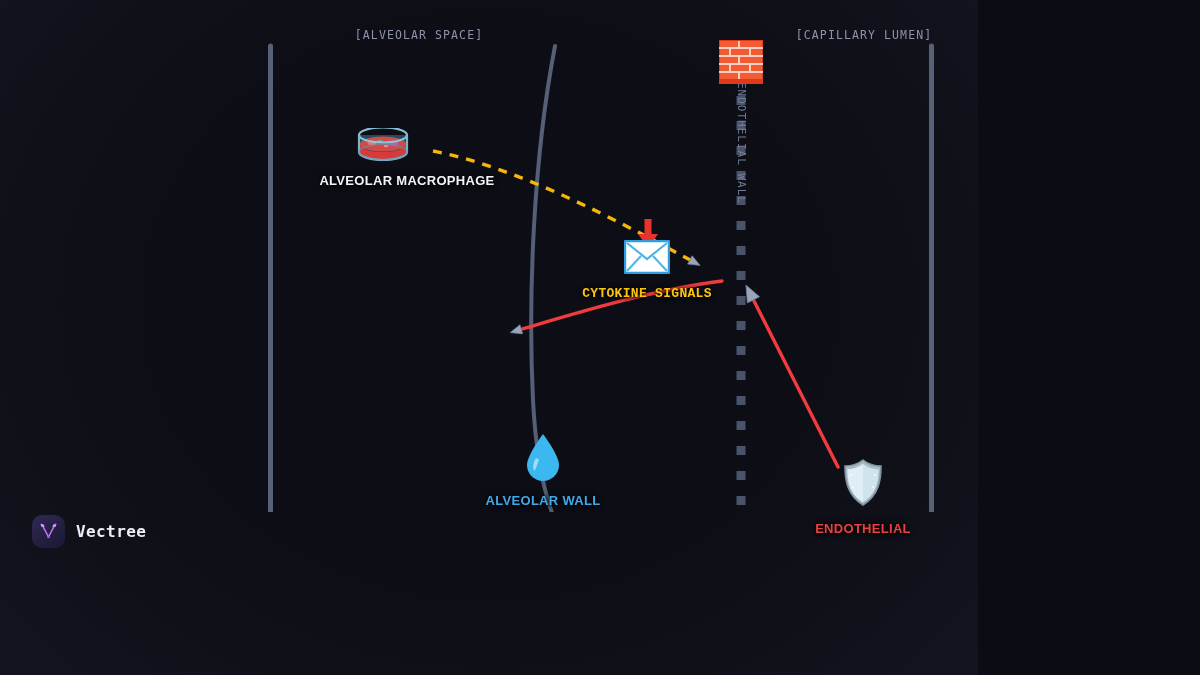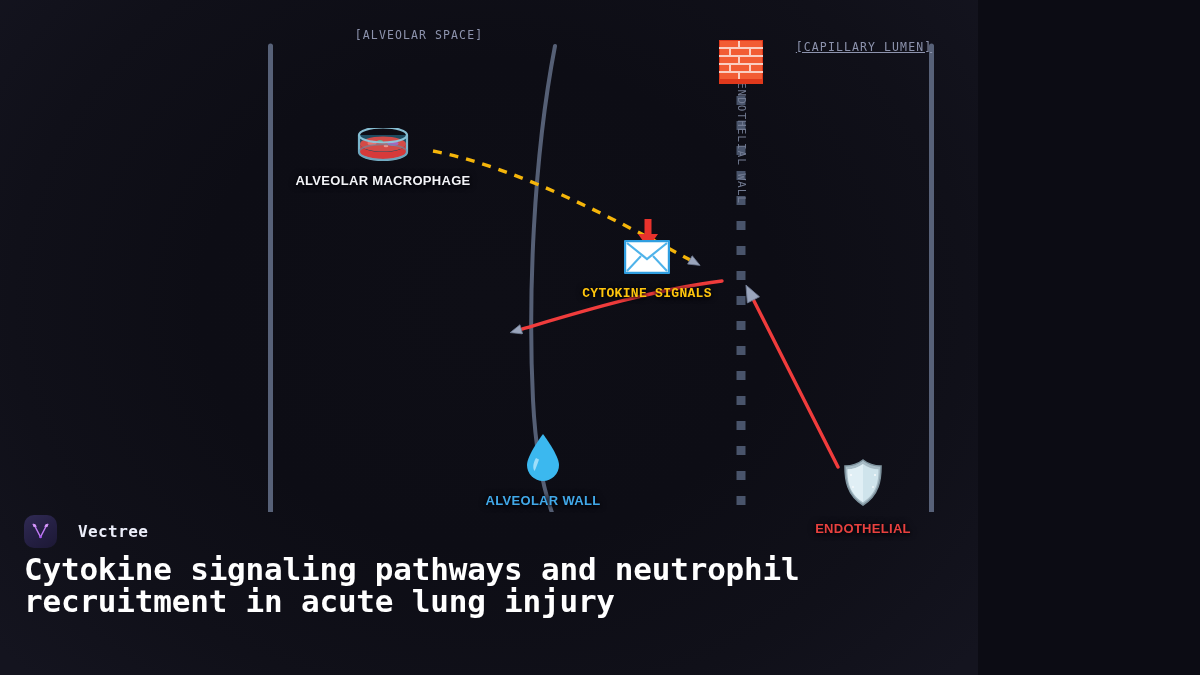--- a/index.html
+++ b/index.html
@@ -40,21 +40,21 @@
   
   .node-label {
     position: absolute;
     font-family: "Liberation Sans", sans-serif;
     font-size: 13px;
     font-weight: bold;
     letter-spacing: 0.3px;
     white-space: nowrap;
     transform: translateX(-50%);
   }
-  .lbl-white { color: #f2f3f7; text-shadow: 0 1px 3px #05050a, 0 0 7px #05050a; }
+  .lbl-white { color: #f2f3f7; text-shadow: 0 1px 3px #05050a, 0 0 7px #05050a; margin-left: 24px; }
   .lbl-blue  { color: #41a8e8; text-shadow: 0 1px 3px #05050a, 0 0 7px #05050a; }
   .lbl-red   { color: #e8413f; text-shadow: 0 1px 3px #05050a, 0 0 7px #05050a; }
   .lbl-yellow{ color: #ffc50d; text-shadow: 0 1px 3px #05050a, 0 0 6px #05050a; }
 
   
   .wall-text {
     position: absolute;
     font-family: "DejaVu Sans Mono", "Liberation Mono", monospace;
     font-size: 11px;
     letter-spacing: 1px;
@@ -74,25 +74,25 @@
   
   #footer {
     position: absolute;
     left: 0;
     top: 512px;
     width: 1200px;
     height: 163px;
   }
   #brand-row {
     position: absolute;
-    left: 24px;
+    left: 32px;
     top: 3px;
     display: flex;
     align-items: center;
-    gap: 21px;
+    gap: 11px;
   }
   #brand-mark {
     width: 33px;
     height: 33px;
     border-radius: 10px;
     background: linear-gradient(145deg, #302a54 0%, #241f42 55%, #1c1834 100%);
     display: flex;
     align-items: center;
     justify-content: center;
   }
@@ -151,21 +151,21 @@
       <line x1="741" y1="46" x2="741" y2="512" stroke="#49546b" stroke-width="9" stroke-dasharray="9 16" stroke-linecap="butt"></line>
 
       <path d="M433,151 C520,168 620,222 692,261" fill="none" stroke="#f5b50a" stroke-width="3.4" stroke-dasharray="9 8" stroke-linecap="butt" marker-end="url(#ah-gray)"></path>
 
       <path d="M722,281 C650,290 570,315 519,330" fill="none" stroke="#f03c3c" stroke-width="3.4" stroke-linecap="round" marker-end="url(#ah-gray)"></path>
 
       <path d="M838,467 L752,297" fill="none" stroke="#f03c3c" stroke-width="3.4" stroke-linecap="round" marker-end="url(#ah-gray2)"></path>
     </svg>
 
     <div class="zone-caption" style="left:419px; top:28px;">[ALVEOLAR SPACE]</div>
-    <div class="zone-caption" style="left:864px; top:40px;text-decoration:underline;">[CAPILLARY LUMEN]</div>
+    <div class="zone-caption" style="left:864px; top:28px;">[CAPILLARY LUMEN]</div>
 
     <div class="wall-text" style="left:741px; top:82px;">ENDOTHELIAL WALL</div>
 
     <div class="icon" style="left:741px; top:62px;">
       <svg width="44" height="44" viewBox="0 0 44 44">
         <rect x="0" y="0" width="44" height="44" fill="#e0391c"></rect>
         <g fill="#f25c34">
           <rect x="1" y="1" width="18" height="6"></rect>
           <rect x="21" y="1" width="22" height="6"></rect>
           <rect x="1" y="9" width="9" height="6"></rect>
@@ -263,18 +263,17 @@
             <path d="M17.8,3.4 L15.1,5.4"></path>
           </g>
           <circle cx="4.5" cy="4.5" r="1.5" fill="#d79cf8"></circle>
           <circle cx="16.5" cy="4.5" r="1.5" fill="#d79cf8"></circle>
           <circle cx="10.5" cy="16" r="1.3" fill="#a855f7"></circle>
         </svg>
       </div>
       <div id="brand-name">Vectree</div>
     </div>
 
-    <div id="page-title">Cytokine signaling pathways and neutrophil recruitment in acute lung injury</div>
 
 
   </div>
 
 </div>
 
 </body></html>

